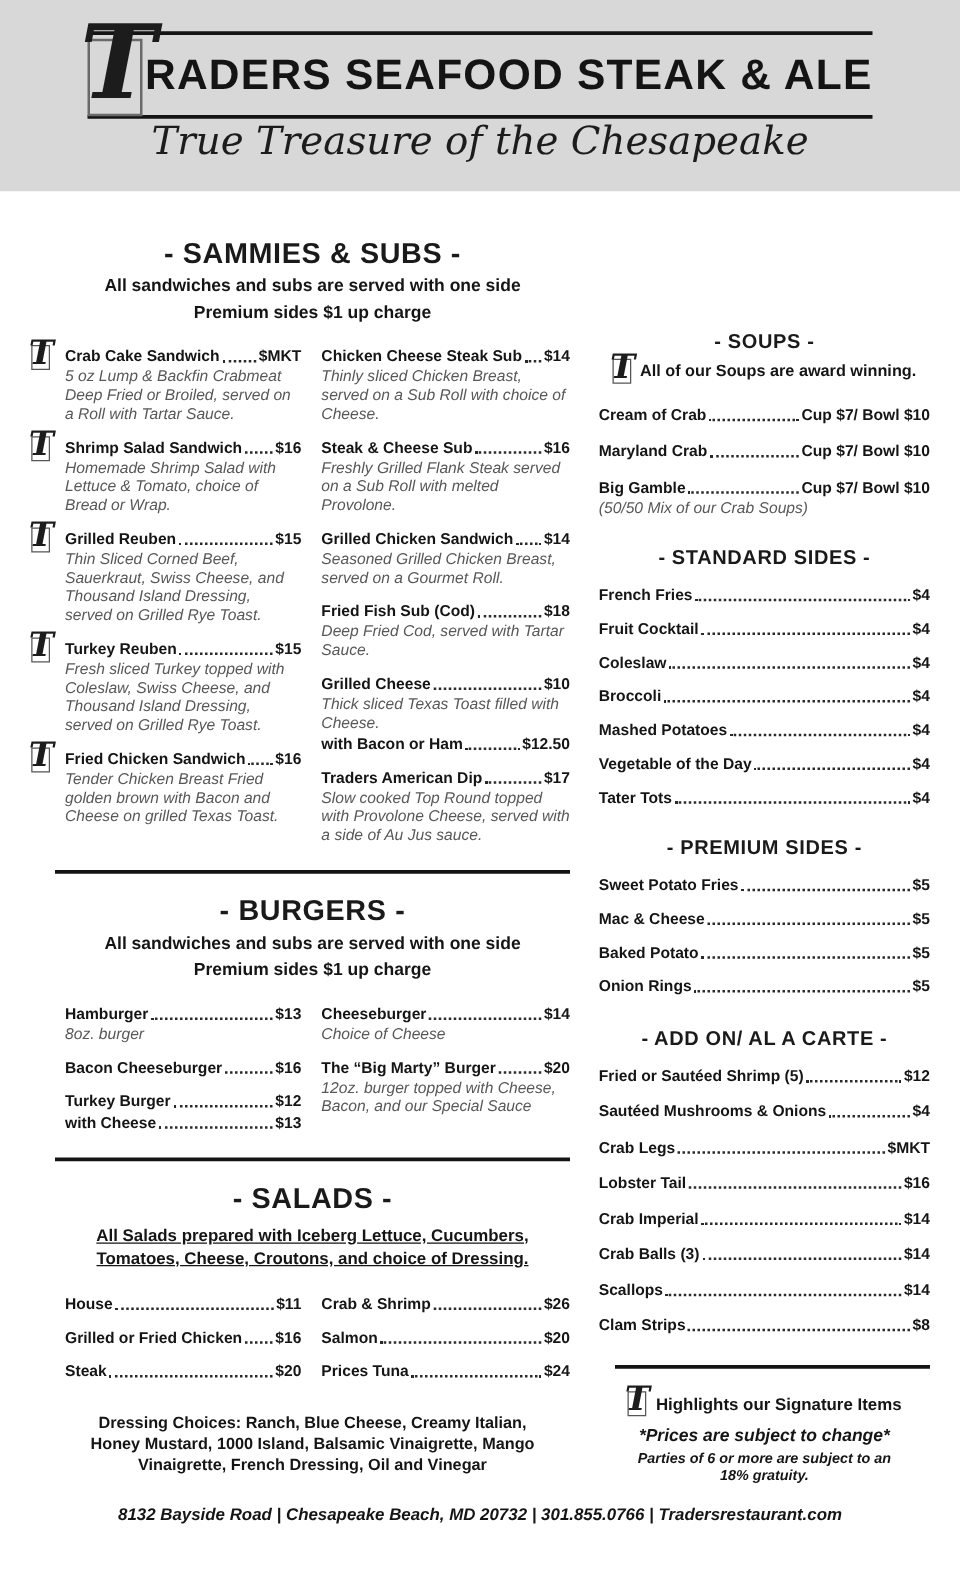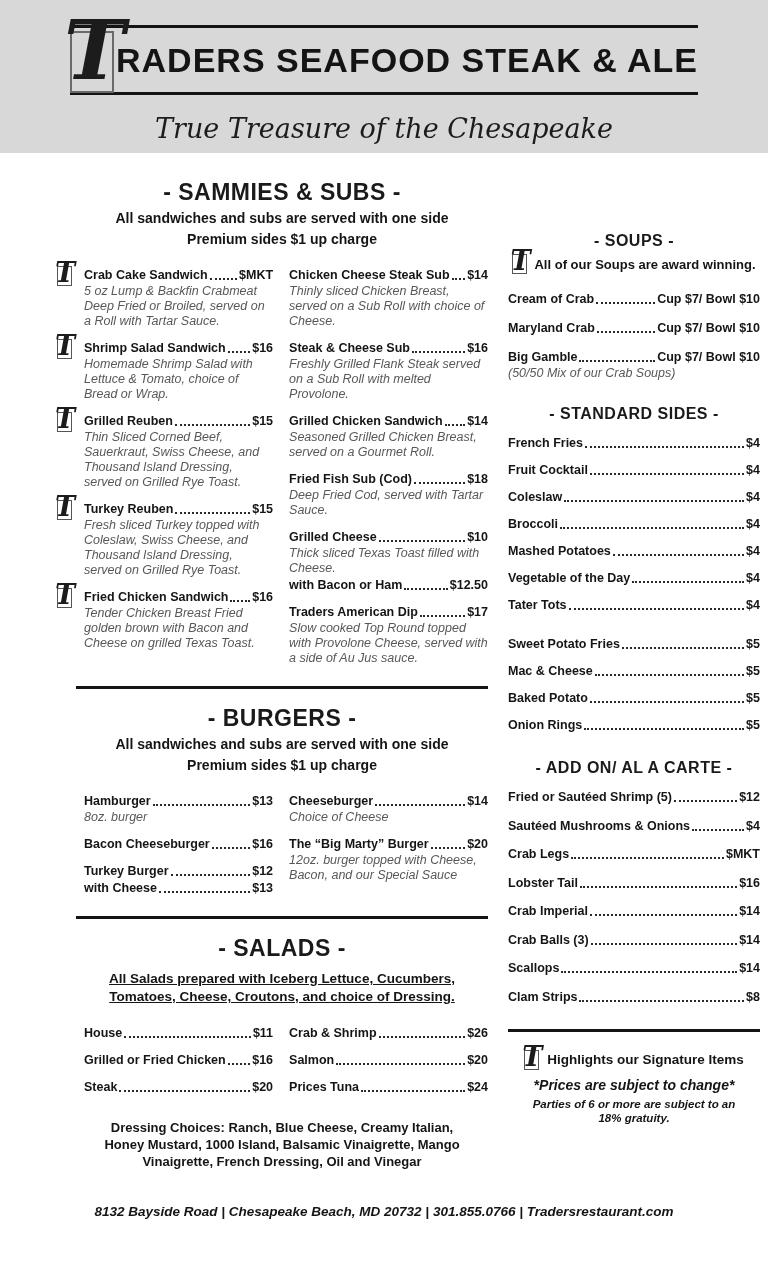--- a/index.html
+++ b/index.html
@@ -11,24 +11,24 @@
 
   
   .hdr { background:#d8d8d8; height:153px; padding-top:25px; }
   .hrule-head { height:3px; background:#141414; width:628px; margin:0 auto; }
   .brand { display:flex; justify-content:center; align-items:center; height:64px; }
   .logo-box { position:relative; width:44px; height:62px; border:2px solid #6a6a6a; margin:4px 2px 0 0; }
   .tg { font-family:"DejaVu Serif", serif; font-style:italic; font-weight:bold; color:#1c1c1c; display:block; }
   .logo-box .tg { position:absolute; font-size:82px; line-height:1; top:-24px; left:-8px; }
   .brand-text { font-size:34px; font-weight:bold; letter-spacing:1px; color:#141414; }
   .tagline { text-align:center; font-family:"DejaVu Serif", serif; font-style:italic;
-             font-size:27px; color:#1c1c1c; margin-top:18px; }
+             font-size:31px; color:#1c1c1c; margin-top:0; }
 
   
-  .main { display:flex; align-items:center; padding:16px 12px 0 44px; min-height:1035px;margin-left:32px; }
+  .main { display:flex; align-items:flex-end; padding:16px 12px 0 44px; min-height:1035px; }
   .col-left { width:412px; }
   .vdivider { width:3px; background:#141414; margin-left:6px; }
   .col-right { width:265px; margin-left:14px; }
 
   .sec-title { text-align:center; font-size:23px; font-weight:bold; letter-spacing:.5px; color:#1a1a1a; }
   .sec-note { text-align:center; font-weight:bold; font-size:14px; line-height:18px; margin-top:3px; }
   .salad-note { text-align:center; font-weight:bold; font-size:13.5px; line-height:18px; width:400px; margin:8px auto 0;text-decoration:underline; }
 
   .twocol { display:flex; margin-top:20px; padding-left:8px; }
   .subcol { width:192px; }
@@ -501,20 +501,21 @@
       <span class="iname">Tater Tots</span>
       <span class="leader"></span>
       <span class="iprice">$4</span>
     </div>
 
   </div>
 </div>
       </section>
 
       <section class="premium">
+        <h2 class="sec-title">- PREMIUM SIDES -</h2>
         <div class="r-items">
   <div class="item">
 
     <div class="row">
       <span class="iname">Sweet Potato Fries</span>
       <span class="leader"></span>
       <span class="iprice">$5</span>
     </div>
 
   </div>

